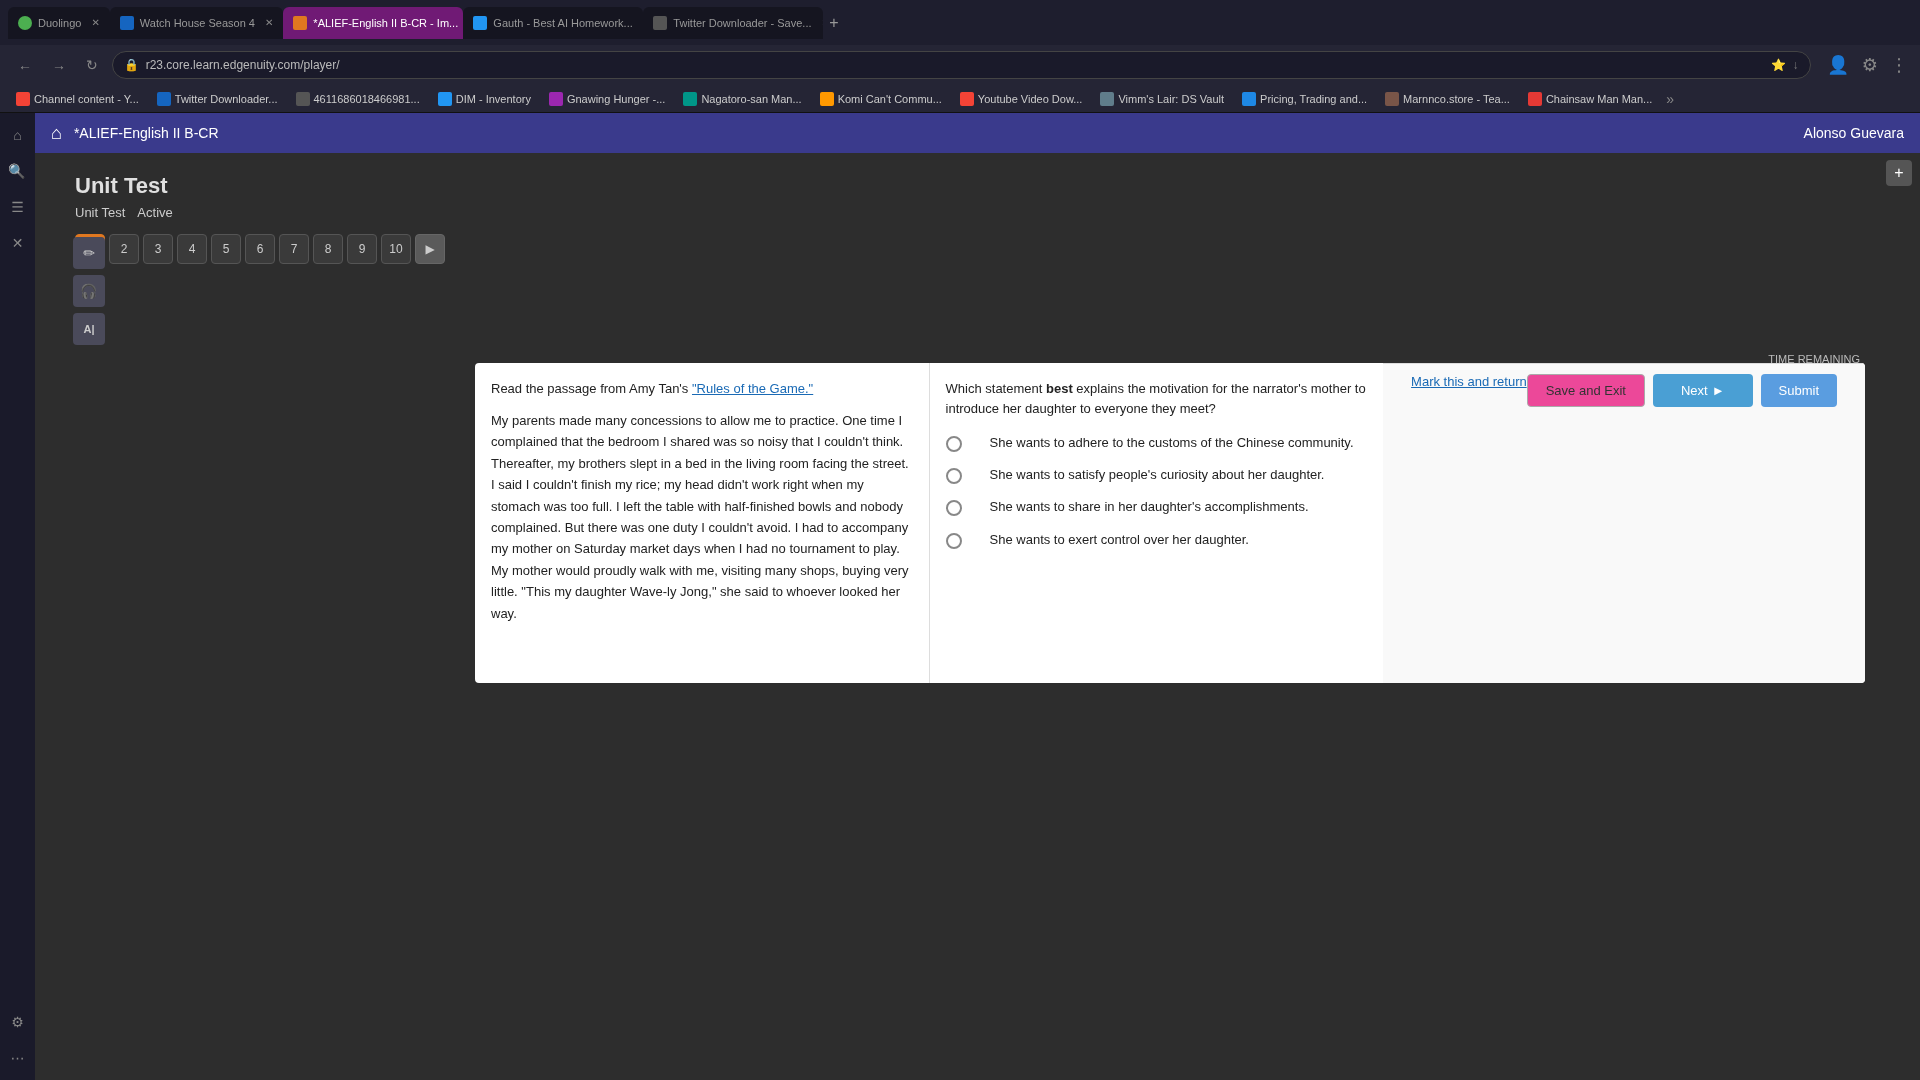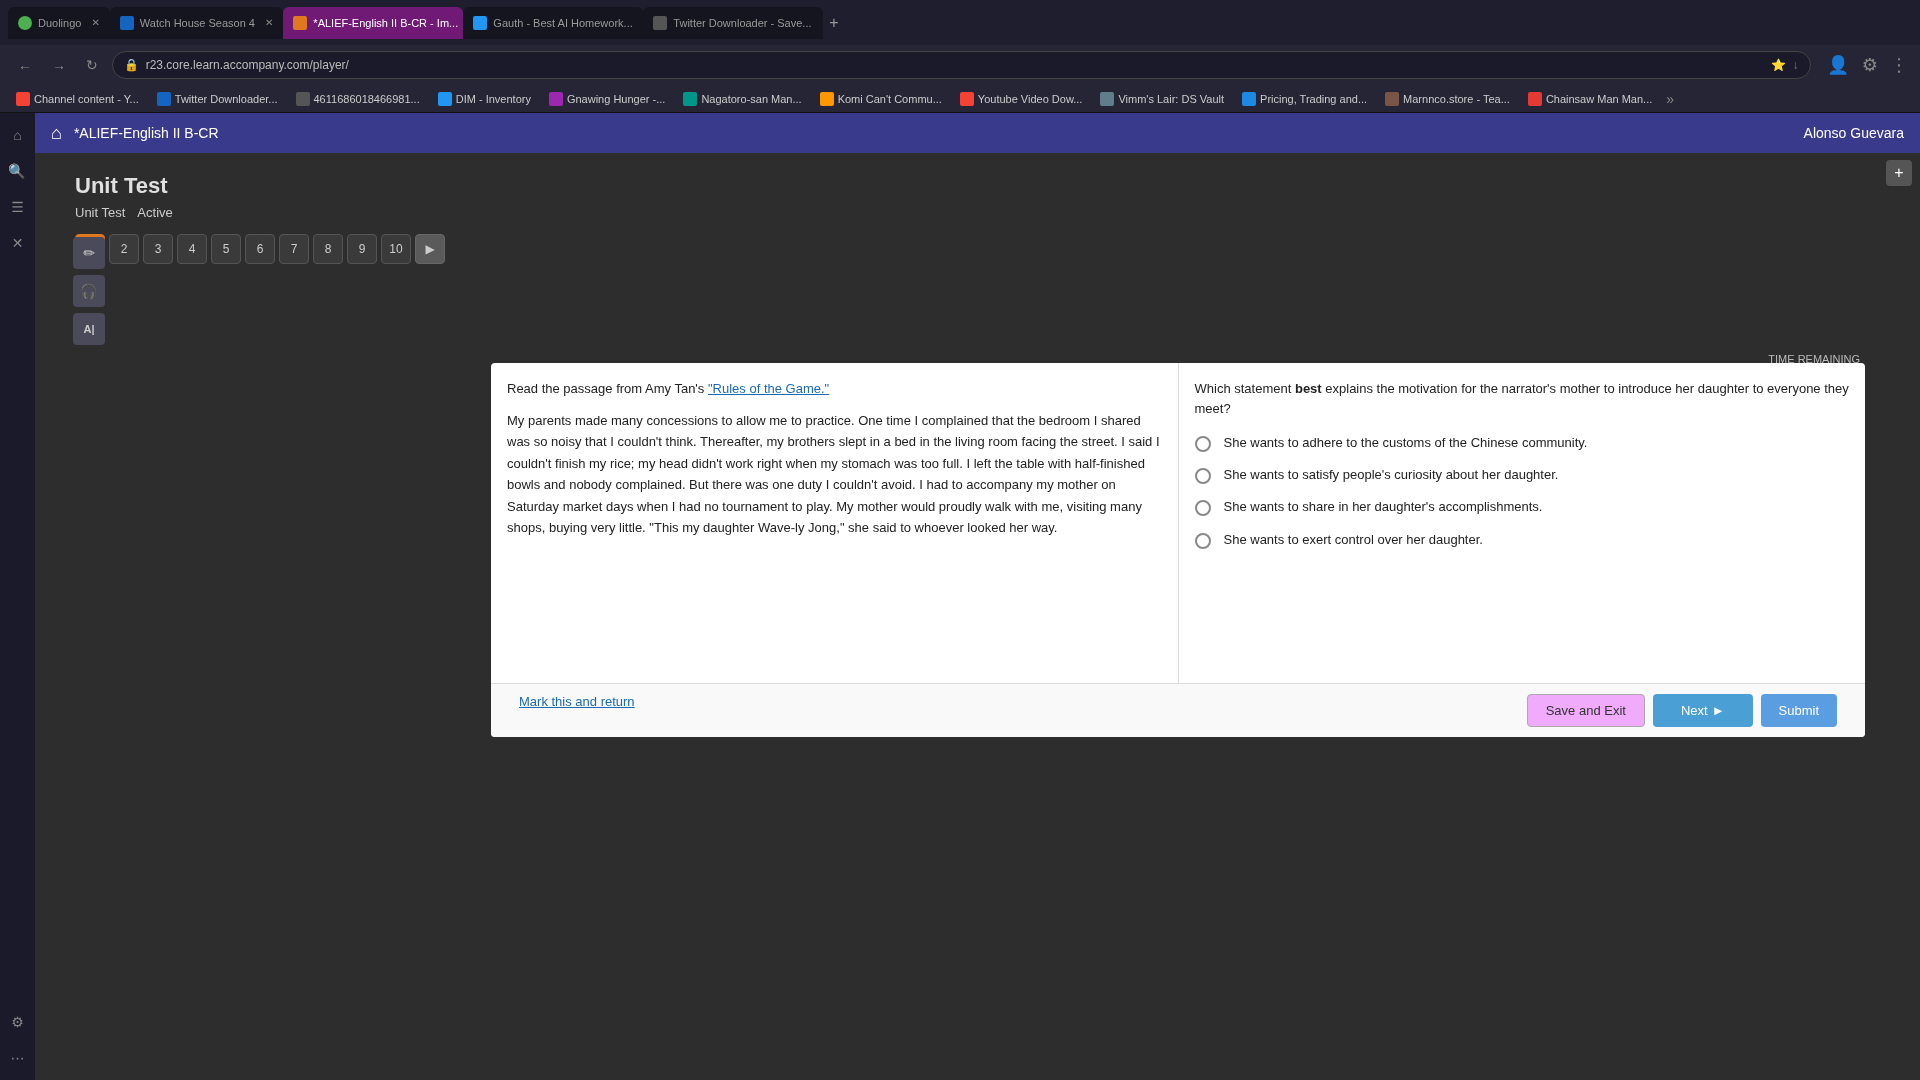--- a/index.html
+++ b/index.html
@@ -50,43 +50,43 @@
     .q-btn.active { background: #e07820; border-color: #e07820; color: #fff; font-weight: bold; }
     .q-btn.nav-arrow { background: #5a5a5a; border-color: #666; }
     .tool-btn { width: 32px; height: 32px; background: #4a4a5a; border-radius: 4px; display: flex; align-items: center; justify-content: center; color: #ccc; cursor: pointer; font-size: 14px; }
 
     
     .timer-box { position: absolute; right: 60px; top: 200px; text-align: center; }
     .timer-label { color: #bbb; font-size: 11px; }
     .timer-value { color: #e0e0e0; font-size: 20px; font-weight: bold; }
 
     
-    .quiz-panel { position: absolute; left: 440px; top: 210px; right: 55px; background: #fff; border-radius: 4px; overflow: hidden; display: flex; flex-direction: column; margin-left: 16px; }
+    .quiz-panel { position: absolute; left: 440px; top: 210px; right: 55px; background: #fff; border-radius: 4px; overflow: hidden; display: flex; flex-direction: row; }
     .quiz-inner { display: flex; flex: 1; }
 
     
     .passage-side { flex: 1; border-right: 1px solid #ddd; padding: 16px; overflow-y: auto; height: 320px; font-size: 13px; color: #222; line-height: 1.6; }
     .passage-intro { margin-bottom: 10px; font-size: 13px; }
     .passage-link { color: #1a6ab5; text-decoration: underline; cursor: pointer; }
     .passage-text { font-size: 13px; color: #222; line-height: 1.65; }
 
     
     .question-side { flex: 1; padding: 16px; overflow-y: auto; height: 320px; font-size: 13px; color: #222; }
     .question-text { font-weight: normal; margin-bottom: 16px; font-size: 13px; line-height: 1.5; }
     .question-text strong { font-weight: bold; }
     .answer-options { display: flex; flex-direction: column; gap: 14px; }
-    .answer-option { display: flex; align-items: flex-start; gap: 13px; cursor: pointer; }
+    .answer-option { display: flex; align-items: flex-start; gap: 28px; cursor: pointer; }
     .answer-radio { width: 16px; height: 16px; border-radius: 50%; border: 2px solid #888; flex-shrink: 0; margin-top: 2px; cursor: pointer; }
     .answer-label { font-size: 13px; color: #222; line-height: 1.4; }
 
     
     .quiz-bottom { border-top: 1px solid #ddd; padding: 10px 28px; display: flex; align-items: flex-start; justify-content: space-between; background: #f9f9f9; }
     .mark-link { color: #1a6ab5; text-decoration: underline; cursor: pointer; font-size: 13px; }
     .bottom-buttons { display: flex; gap: 8px; }
-    .btn-save { background: #f0abfc; border: 1px solid #aaa; color: #333; padding: 8px 18px; border-radius: 4px; cursor: pointer; font-size: 13px; }
+    .btn-save { background: #ec4899; border: 1px solid #aaa; color: #333; padding: 8px 18px; border-radius: 4px; cursor: pointer; font-size: 13px; }
     .btn-next { background: #4a9fd4; border: none; color: #fff; padding: 8px 28px; border-radius: 4px; cursor: pointer; font-size: 13px; display: flex; align-items: center; gap: 4px; }
     .btn-submit { background: #5a9de0; border: none; color: #fff; padding: 8px 18px; border-radius: 4px; cursor: pointer; font-size: 13px; }
 
     
     .passage-side::-webkit-scrollbar, .question-side::-webkit-scrollbar { width: 6px; }
     .passage-side::-webkit-scrollbar-track, .question-side::-webkit-scrollbar-track { background: #f0f0f0; }
     .passage-side::-webkit-scrollbar-thumb, .question-side::-webkit-scrollbar-thumb { background: #bbb; border-radius: 3px; }
   </style>
 </head>
 <body>
@@ -124,21 +124,21 @@
   </div>
   <button class="tab-new">+</button>
 </div>
 
 <div class="browser-bar">
   <button class="nav-btn">←</button>
   <button class="nav-btn">→</button>
   <button class="nav-btn">↻</button>
   <div class="url-bar">
     <span style="color:#aaa; font-size:12px; margin-right:6px;">🔒</span>
-    <span>r23.core.learn.accompany.com/player/</span>
+    <span>r23.core.learn.edgenuity.com/player/</span>
     <div class="url-bar-icons">
       <span>⭐</span>
       <span>↓</span>
     </div>
   </div>
   <span style="color:#888; font-size:18px; margin-left:8px; cursor:pointer;">👤</span>
   <span style="color:#888; font-size:18px; margin-left:4px; cursor:pointer;">⚙</span>
   <span style="color:#888; font-size:18px; margin-left:4px; cursor:pointer;">⋮</span>
 </div>
 

